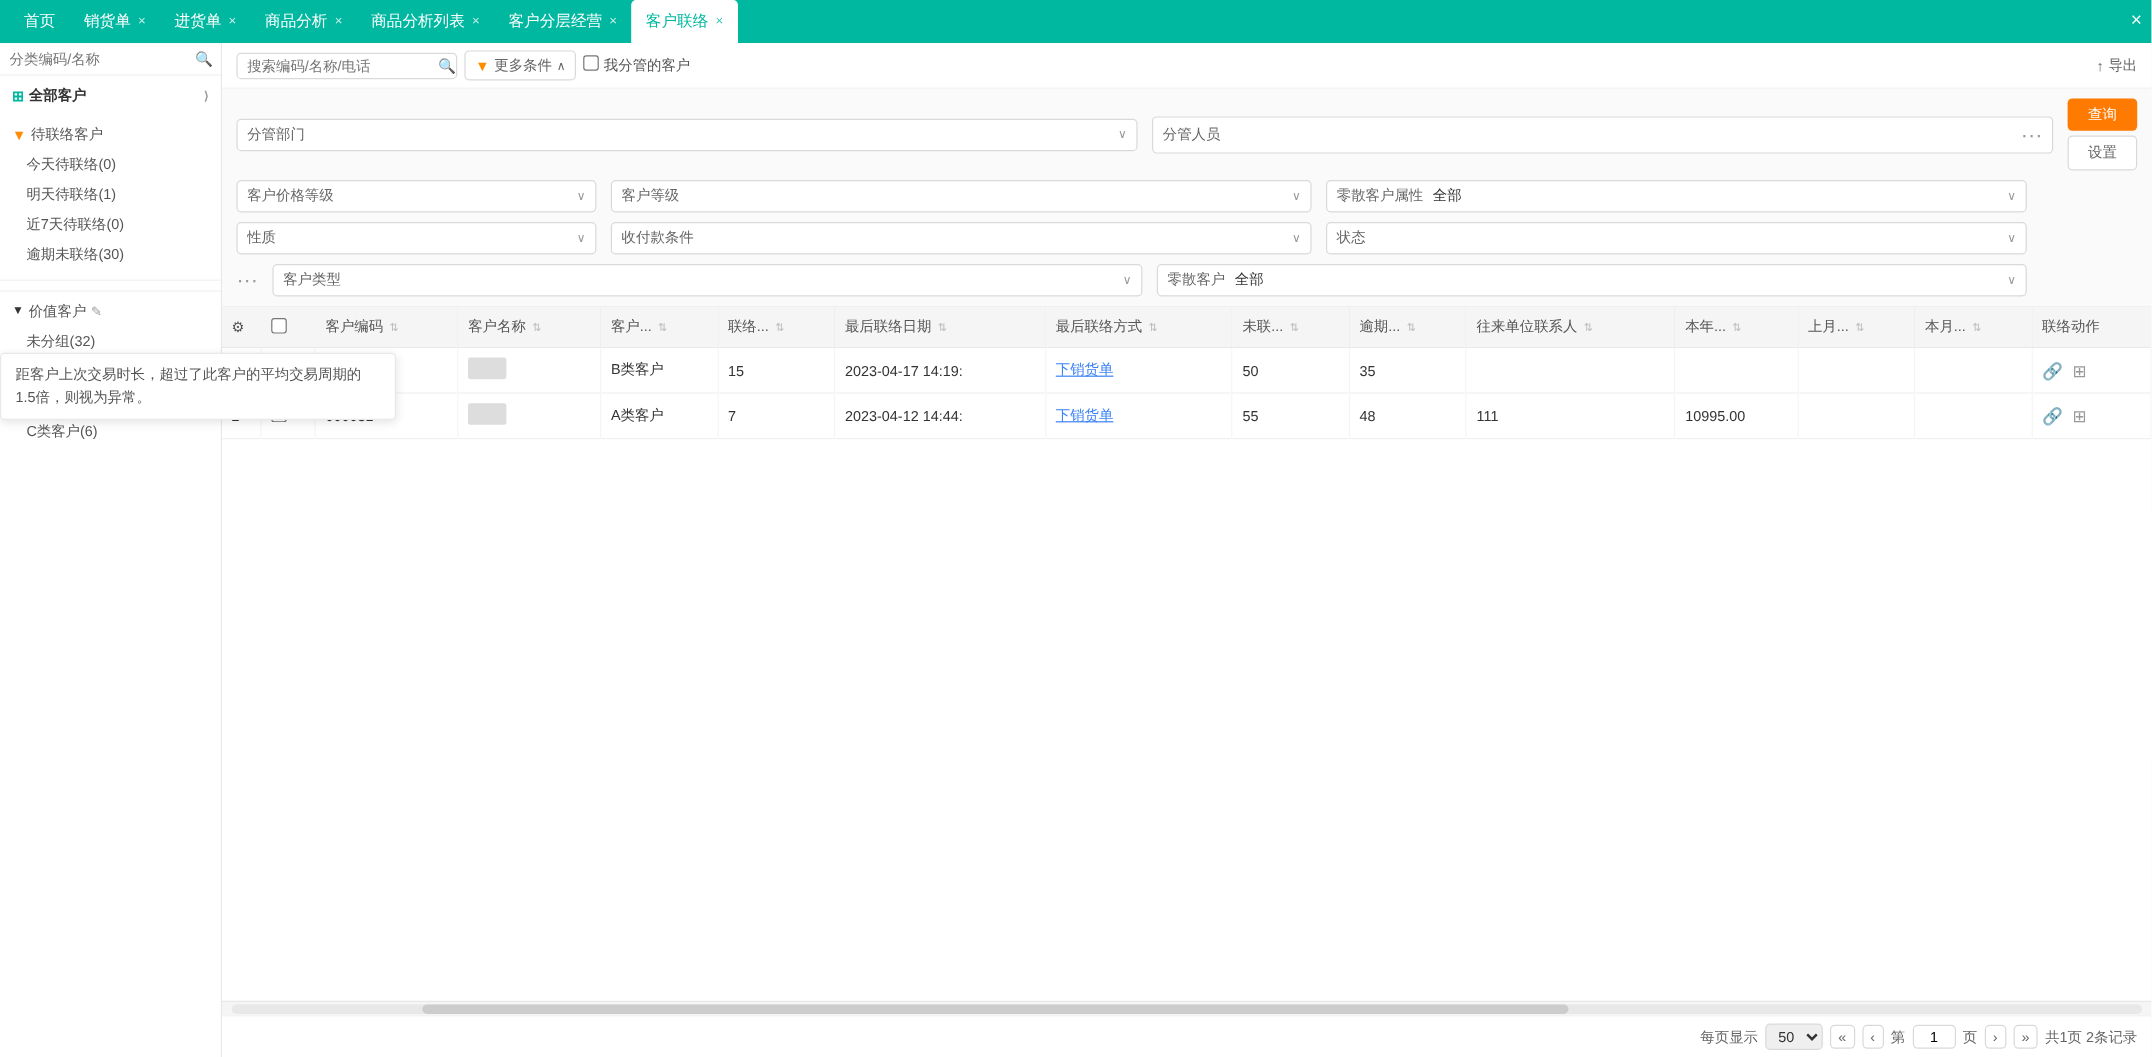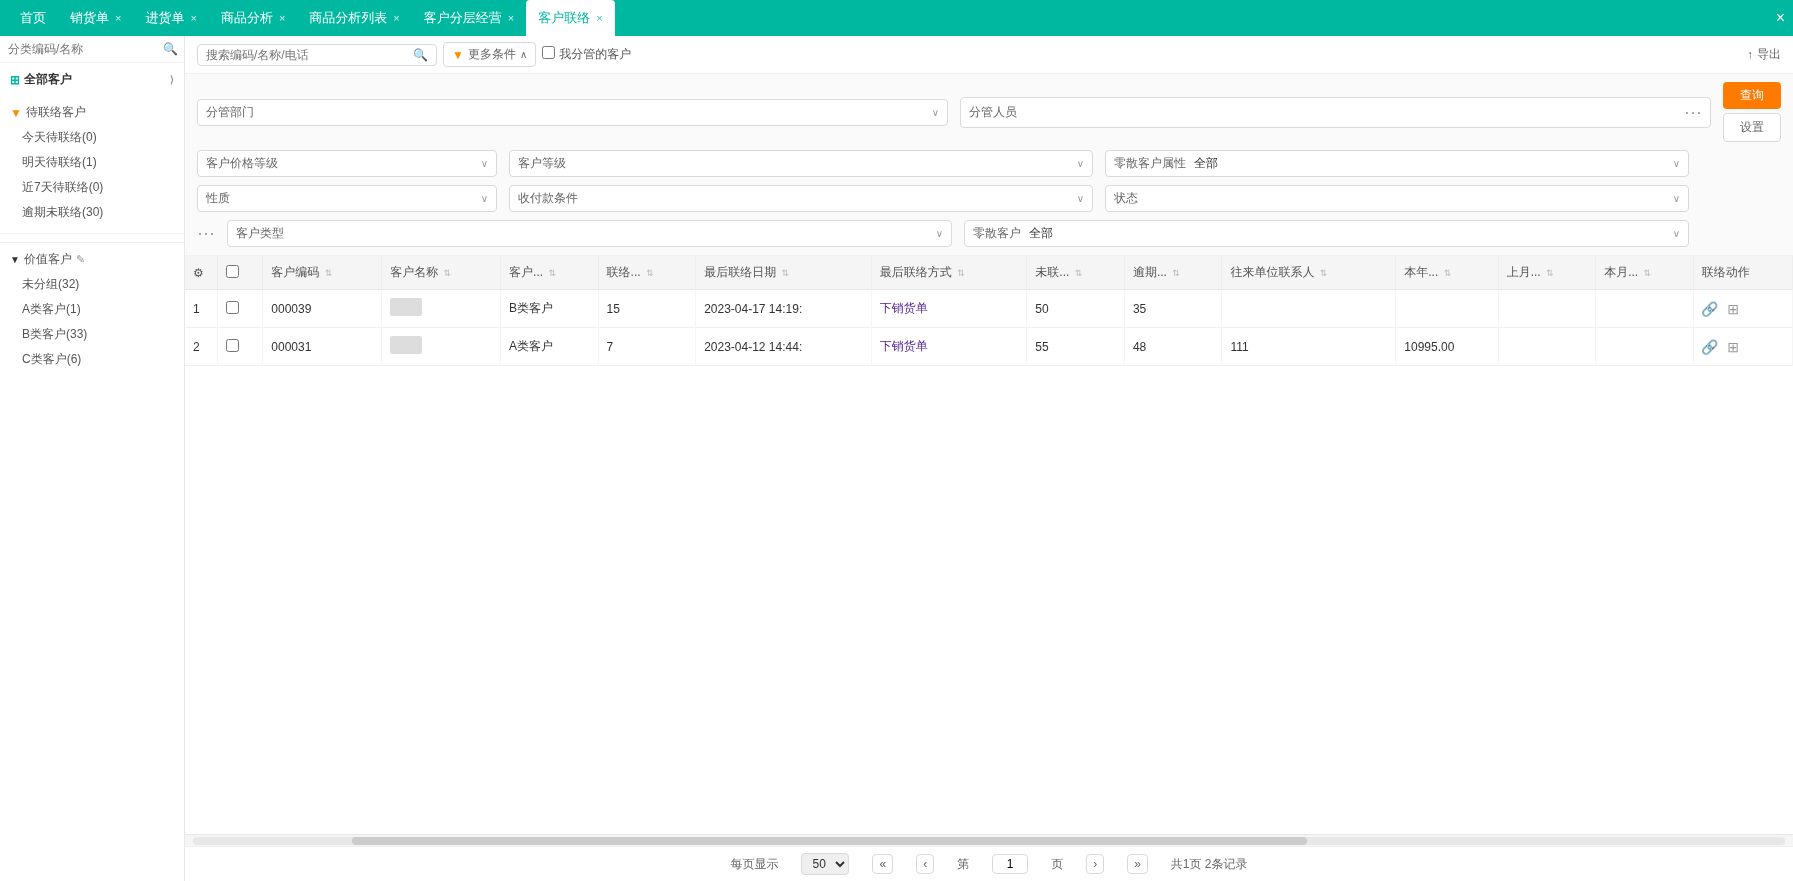--- a/index.html
+++ b/index.html
@@ -57,21 +57,21 @@
     .sidebar-group-header .edit-icon { margin-left: 4px; color: #999; }
 
     
     .content-area { flex: 1; display: flex; flex-direction: column; overflow: hidden; background: #fff; }
 
     
     .toolbar {
       display: flex; align-items: center; padding: 6px 12px; background: #fff; border-bottom: 1px solid #f0f0f0; flex-wrap: wrap; gap: 6px;
     }
     .search-box {
-      display: flex; align-items: center; border: 1px solid #d9d9d9; border-radius: 4px; padding: 3px 8px; width: 240px;
+      display: flex; align-items: center; border: 1px solid #d9d9d9; border-radius: 4px; padding: 3px 8px; width: 184px;
     }
     .search-box input { border: none; outline: none; font-size: 12px; flex: 1; }
     .search-icon { color: #00b8a0; margin-left: 4px; }
 
     .filter-btn {
       display: flex; align-items: center; color: #666; cursor: pointer; font-size: 12px; padding: 3px 8px; border: 1px solid #d9d9d9; border-radius: 4px;
     }
     .filter-icon { color: #ff8c00; margin-right: 4px; }
 
     .checkbox-label { display: flex; align-items: flex-start; font-size: 12px; color: #555; cursor: pointer; }
@@ -108,40 +108,40 @@
     
     .table-area { flex: 1; overflow: auto; }
     table { width: 100%; border-collapse: collapse; font-size: 12px; }
     thead tr { background: #f5f5f5; border-bottom: 1px solid #e8e8e8; }
     thead th {
       padding: 8px 8px; text-align: left; color: #555; font-weight: normal; white-space: nowrap; border-right: 1px solid #eee; position: sticky; top: 0; background: #f5f5f5; z-index: 1;
     }
     thead th .sort-icon { color: #bbb; margin-left: 2px; font-size: 9px; }
     tbody tr { border-bottom: 1px solid #f0f0f0; }
     tbody td { padding: 8px 8px; color: #333; white-space: nowrap; border-right: 1px solid #f5f5f5; }
-    .link-text { color: #4c1d95; cursor: pointer; }
+    .link-text { color: #3b82f6; text-decoration: underline; cursor: pointer; }
     .action-icons { display: flex; gap: 8px; color: #999; cursor: pointer; }
 
     
     .settings-th { width: 32px; }
 
     
     .scrollbar-row {
       height: 12px; background: #f5f5f5; border-top: 1px solid #e8e8e8; display: flex; align-items: center;
     }
     .scrollbar-track {
       flex: 1; height: 8px; background: #e8e8e8; border-radius: 4px; margin: 0 8px; position: relative;
     }
     .scrollbar-thumb {
       position: absolute; left: 10%; width: 60%; height: 100%; background: #ccc; border-radius: 4px;
     }
 
     
     .pagination-footer {
-      display: flex; align-items: center; justify-content: center; padding: 6px 12px; background: #fff; border-top: 1px solid #f0f0f0; gap: 23px;
+      display: flex; align-items: center; justify-content: flex-end; padding: 6px 12px; background: #fff; border-top: 1px solid #f0f0f0; gap: 6px;
     }
     .pagination-footer span { font-size: 12px; color: #666; }
     .page-size-select {
       border: 1px solid #d9d9d9; border-radius: 4px; padding: 2px 6px; font-size: 12px; color: #333;
     }
     .page-btn {
       border: 1px solid #d9d9d9; background: #fff; border-radius: 4px; padding: 2px 6px; cursor: pointer; font-size: 12px; color: #666;
     }
     .page-input {
       border: 1px solid #d9d9d9; border-radius: 4px; padding: 2px 6px; font-size: 12px; width: 36px; text-align: center;
@@ -335,20 +335,23 @@
         <div class="filter-cell" style="flex:2; align-items:center;" data-name="retail-customer-filter">
           <span class="label">零散客户</span>
           <span style="margin-left:8px;">全部</span>
           <span class="dropdown-arrow" data-name="retail-customer-arrow">∨</span>
         </div>
         <div style="width:80px;" data-name="placeholder-col-4"></div>
       </div>
 
     </div>
 
+    <div class="tooltip-box" data-name="tooltip-box" style="left: 0px; top: 260px; position: absolute; margin: 0px; transform: none; z-index: 200;">
+      <span>距客户上次交易时长，超过了此客户的平均交易周期的1.5倍，则视为异常。</span>
+    </div>
 
     <div class="table-area" data-name="table-area">
       <table data-name="customer-table">
         <thead>
           <tr data-name="table-header-row">
             <th class="settings-th" data-name="th-settings"><span data-name="settings-th-icon">⚙</span></th>
             <th data-name="th-checkbox"><input type="checkbox" data-name="select-all-checkbox" style=""></th>
             <th data-name="th-code">
               <span>客户编码</span>
               <span class="sort-icon" data-name="sort-code-icon">⇅</span>

